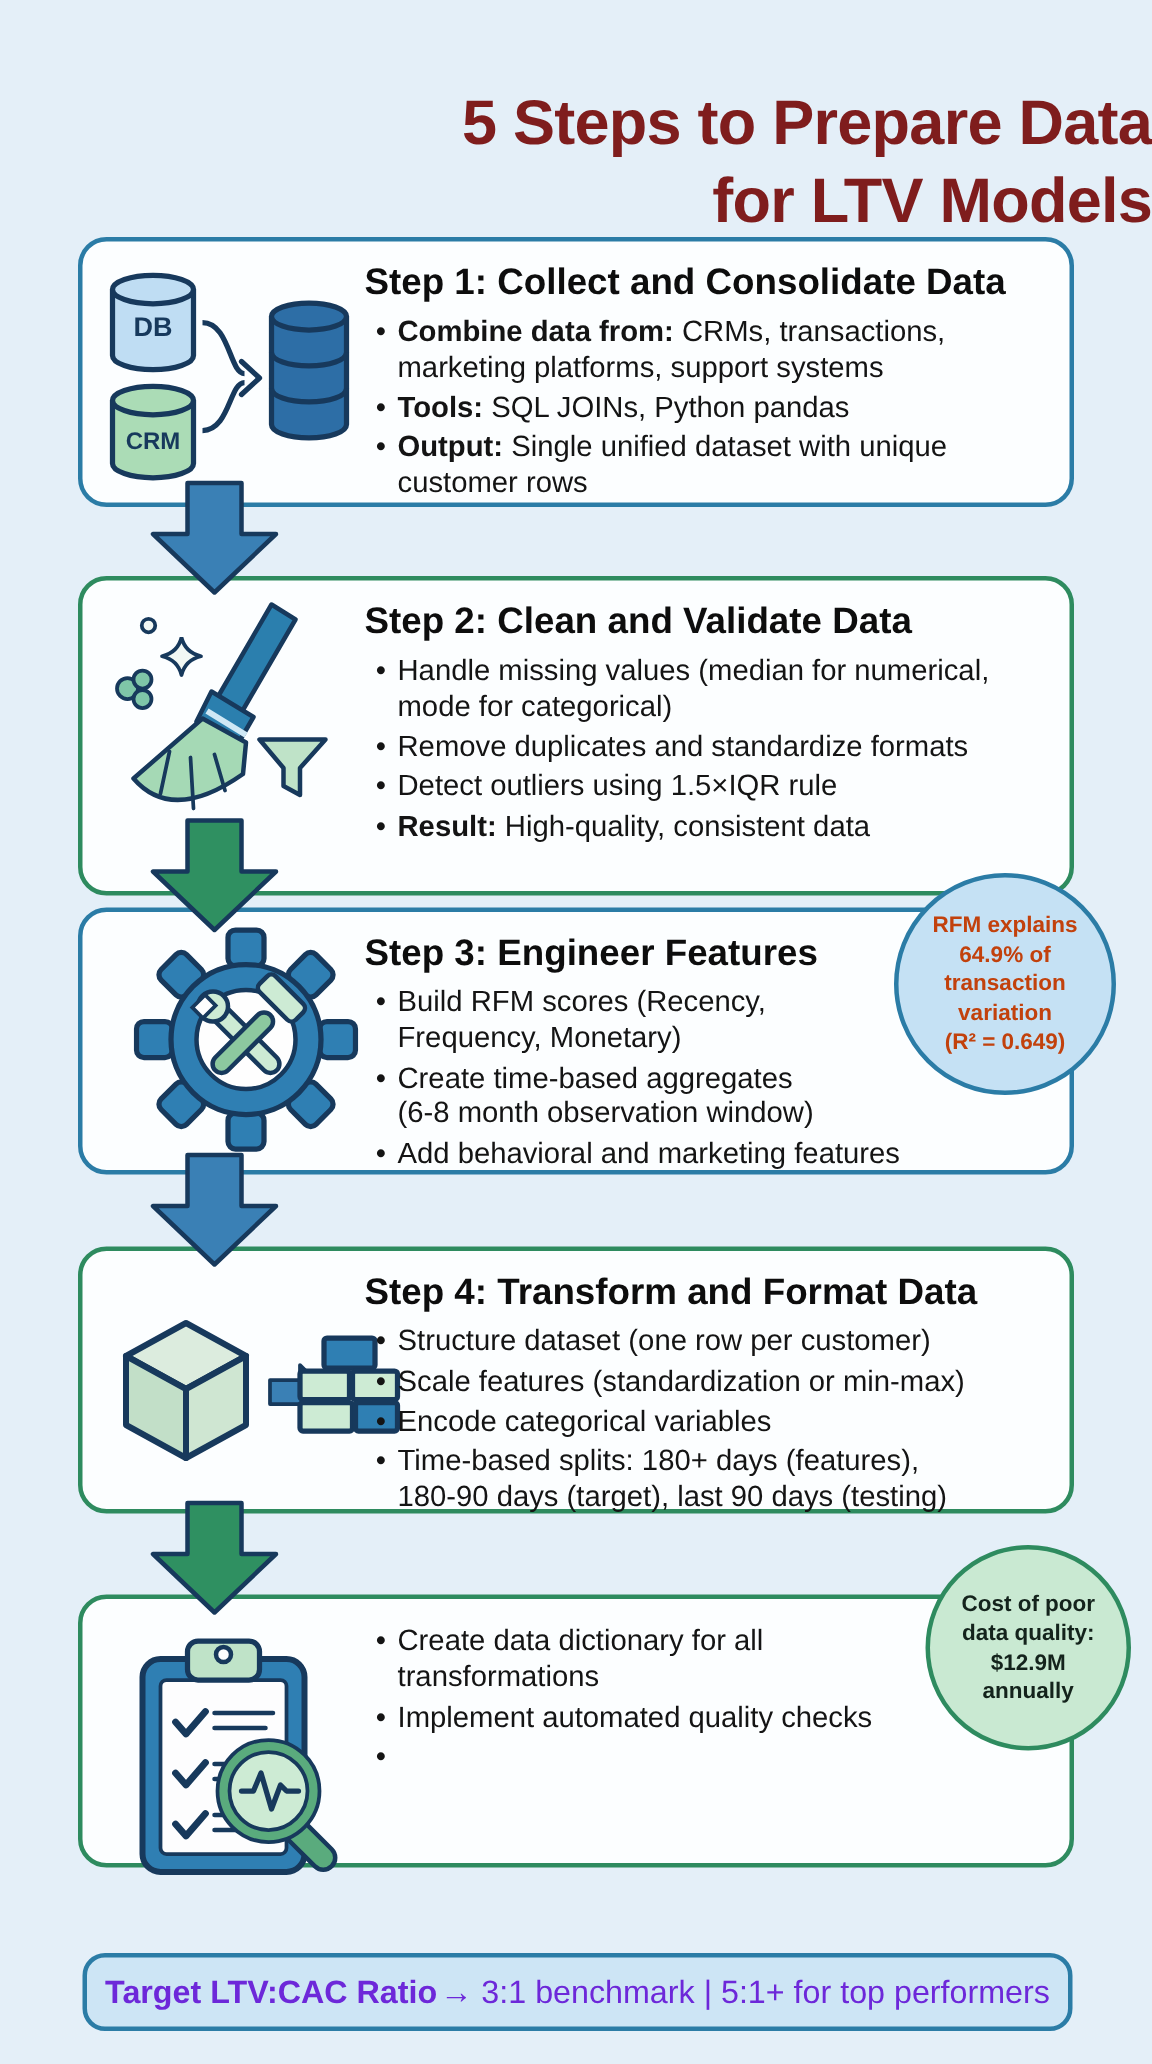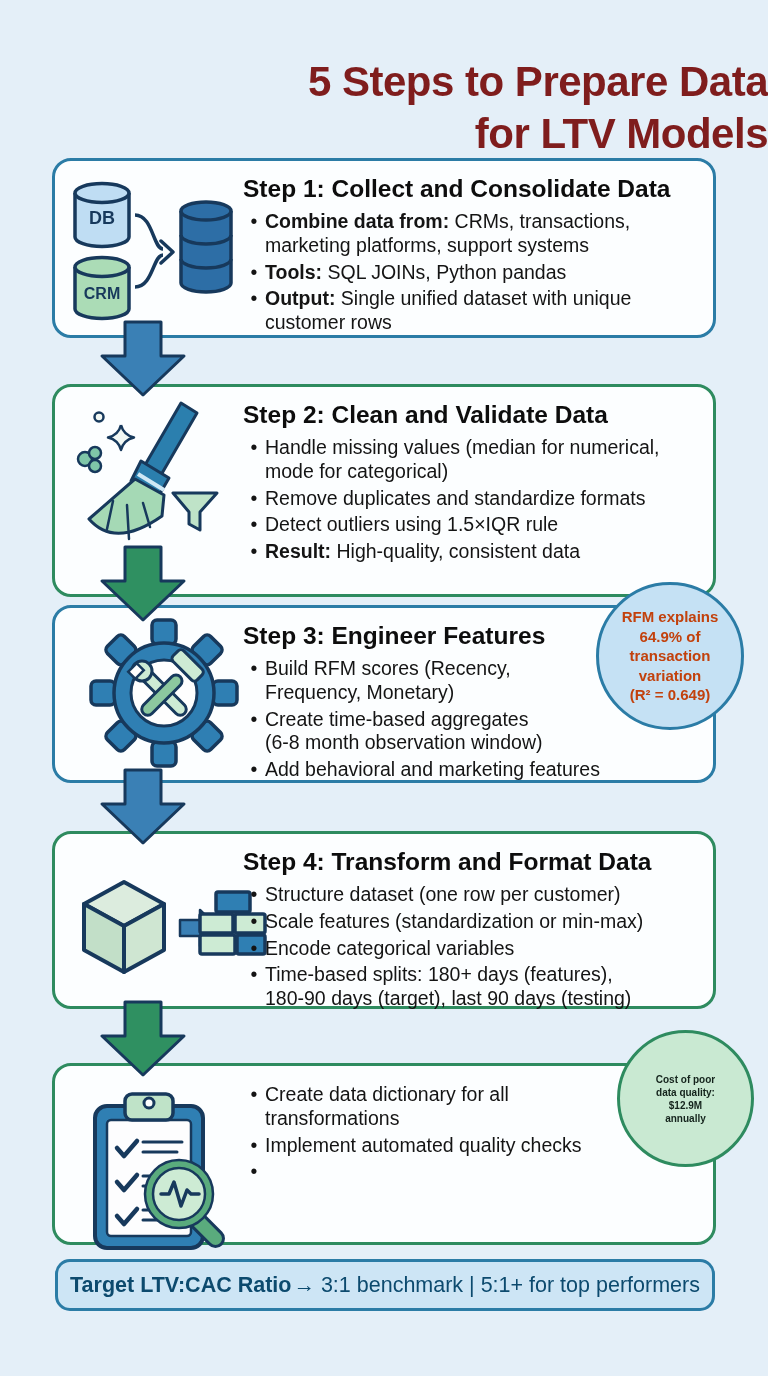--- a/index.html
+++ b/index.html
@@ -31,27 +31,27 @@
     display:flex; align-items:center; justify-content:center; text-align:center;
     font-weight:bold; color:#c2410c; box-sizing:border-box;
     white-space:pre-line; line-height:1.3;
   }
   .callout.rfm{
     left:596px; top:582px; width:148px; height:148px;
     background:#c5e1f4; border:3px solid #2b7ca6; font-size:15px;
   }
   .callout.cost{
     left:617px; top:1030px; width:137px; height:137px;
-    background:#c9e9d2; border:3px solid #2e8b5f; font-size:10px; color:#14231c;
+    background:#c9e9d2; border:3px solid #2e8b5f; font-size:15px; color:#14231c;
   }
   .footer-bar{
-    position:absolute; left:55px; top:1259px; width:660px; height:52px;
+    position:absolute; left:55px; top:1302px; width:660px; height:52px;
     background:#cde5f5; border:3px solid #2b7ca6; border-radius:15px;
     box-sizing:border-box; display:flex; align-items:center; justify-content:center;
-    font-size:21.5px; color:#0c4a6e; z-index:1;
+    font-size:21.5px; color:#6d28d9; z-index:1;
   }
   .footer-bar b{ margin-right:2px; }
   svg{ display:block; }
 </style>
 </head>
 <body>
 
 <div class="canvas">
 
   <h1 class="main-title">5 Steps to Prepare Data

